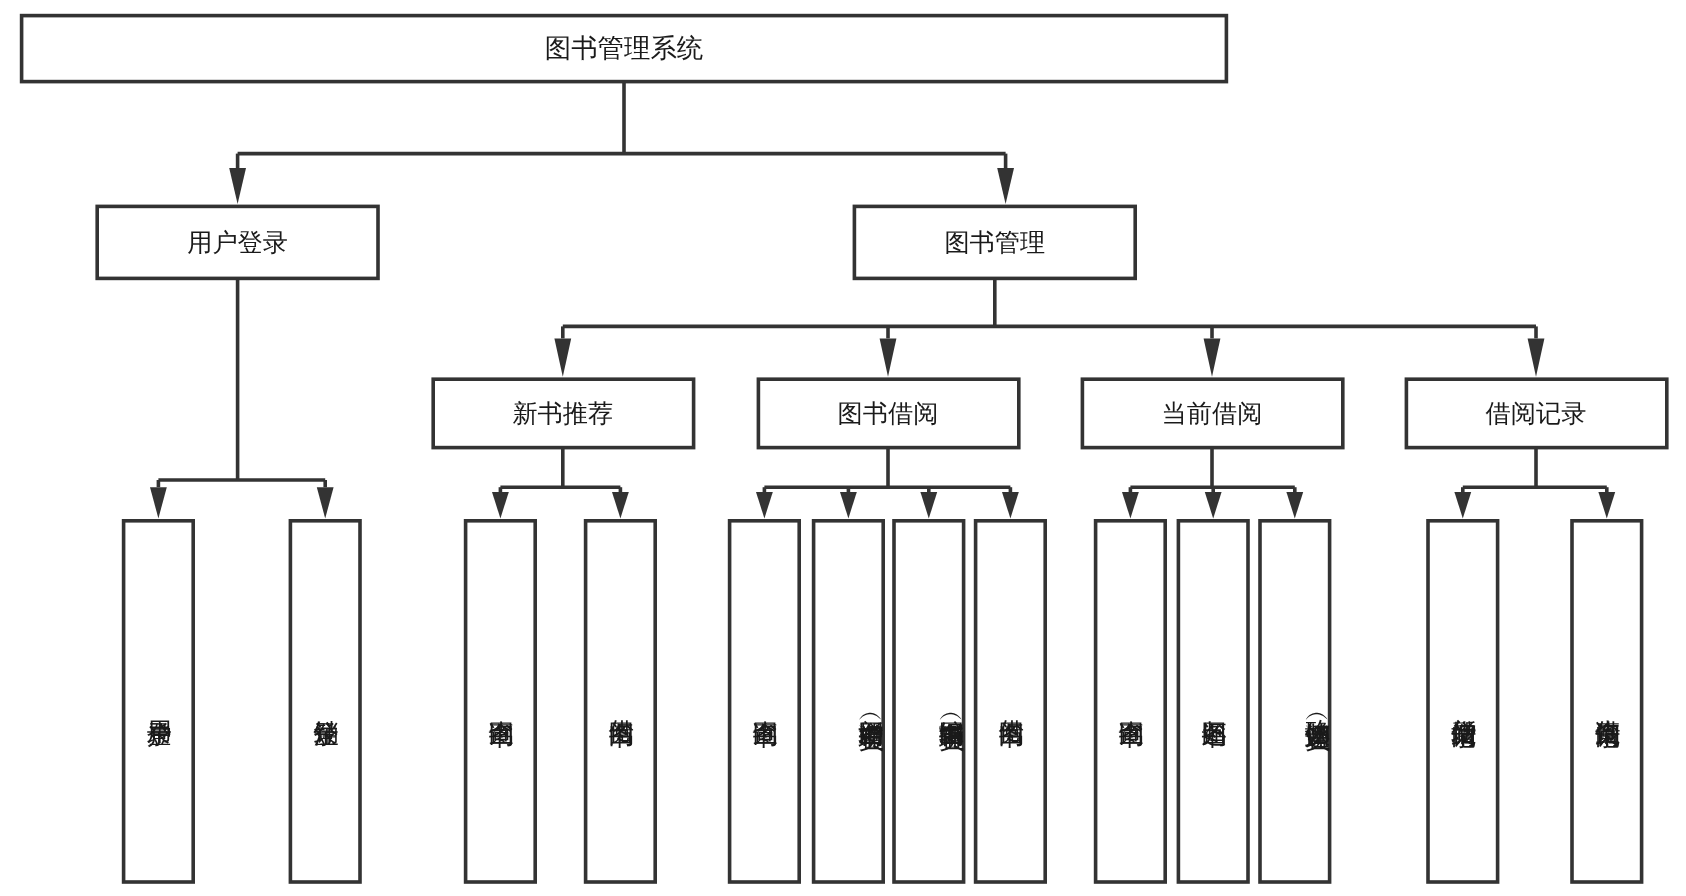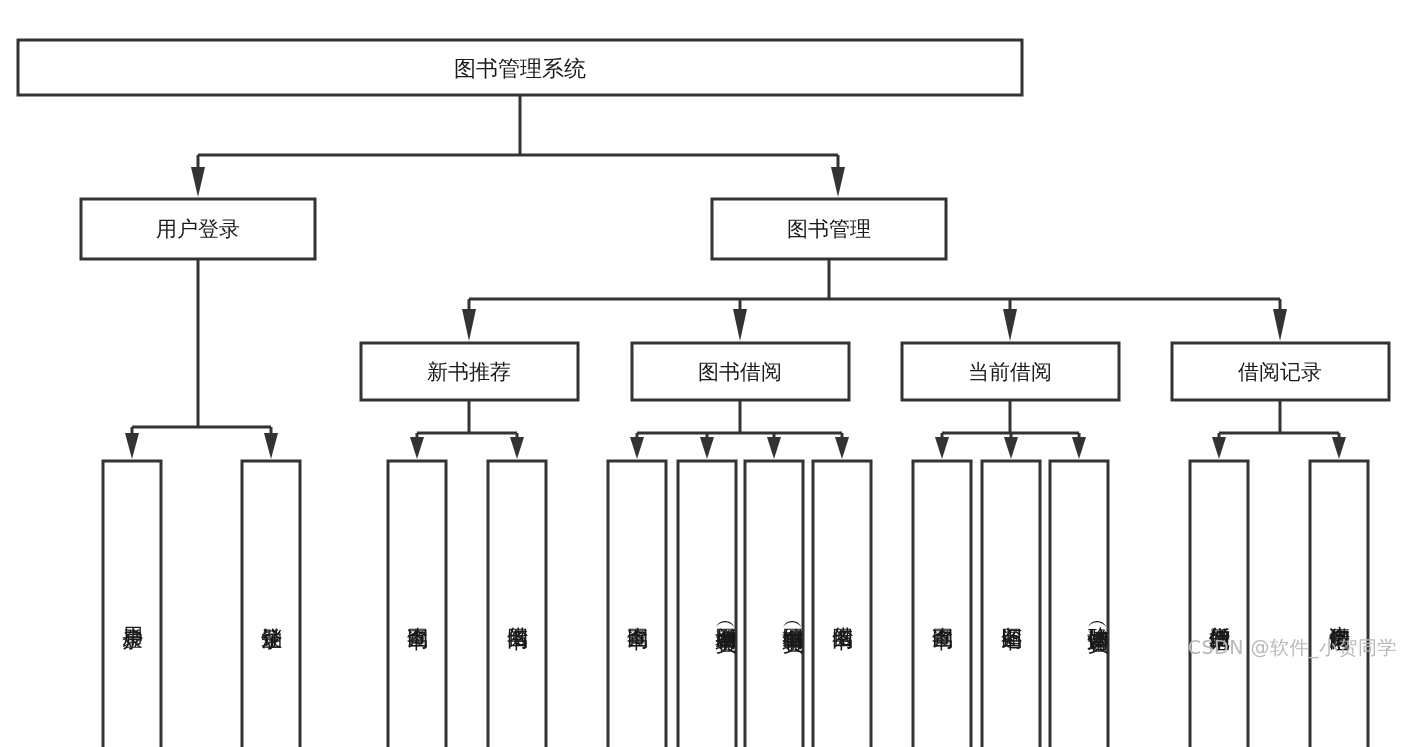--- a/index.html
+++ b/index.html
@@ -11,21 +11,20 @@
     width: 1405px;
     height: 747px;
     font-family: "DejaVu Sans", "Liberation Sans", sans-serif;
     overflow: hidden;
   }
   #diagram-root {
     position: relative;
     width: 1405px;
     height: 638px;
     background: #ffffff;
-    margin-top: 27px;
   }
   svg.flow {
     position: absolute;
     top: 0;
     left: 0;
     width: 1405px;
     height: 747px;
   }
   .node-rect {
     fill: #ffffff;
@@ -206,15 +205,14 @@
   <div class="leaf-label" style="left:608px; top:434px; width:58px; height:301px;">查询图书</div>
   <div class="leaf-label" style="left:678px; top:434px; width:58px; height:301px; align-items:flex-start; padding-top:6px; box-sizing:border-box;">新增图书（管理员）</div>
   <div class="leaf-label" style="left:745px; top:434px; width:58px; height:301px; align-items:flex-start; padding-top:6px; box-sizing:border-box;">编辑图书（管理员）</div>
   <div class="leaf-label" style="left:813px; top:434px; width:58px; height:301px;">借阅图书</div>
   <div class="leaf-label" style="left:913px; top:434px; width:58px; height:301px;">查询图书</div>
   <div class="leaf-label" style="left:982px; top:434px; width:58px; height:301px;">归还图书</div>
   <div class="leaf-label" style="left:1050px; top:434px; width:58px; height:301px; align-items:flex-start; padding-top:6px; box-sizing:border-box;">确认归还（管理员）</div>
   <div class="leaf-label" style="left:1190px; top:434px; width:58px; height:301px;">新增借阅记录</div>
   <div class="leaf-label" style="left:1310px; top:434px; width:58px; height:301px;">查询借阅记录</div>
 
-  <div class="watermark">CSDN @软件_小贺同学</div>
 
 </div>
 
 </body></html>

